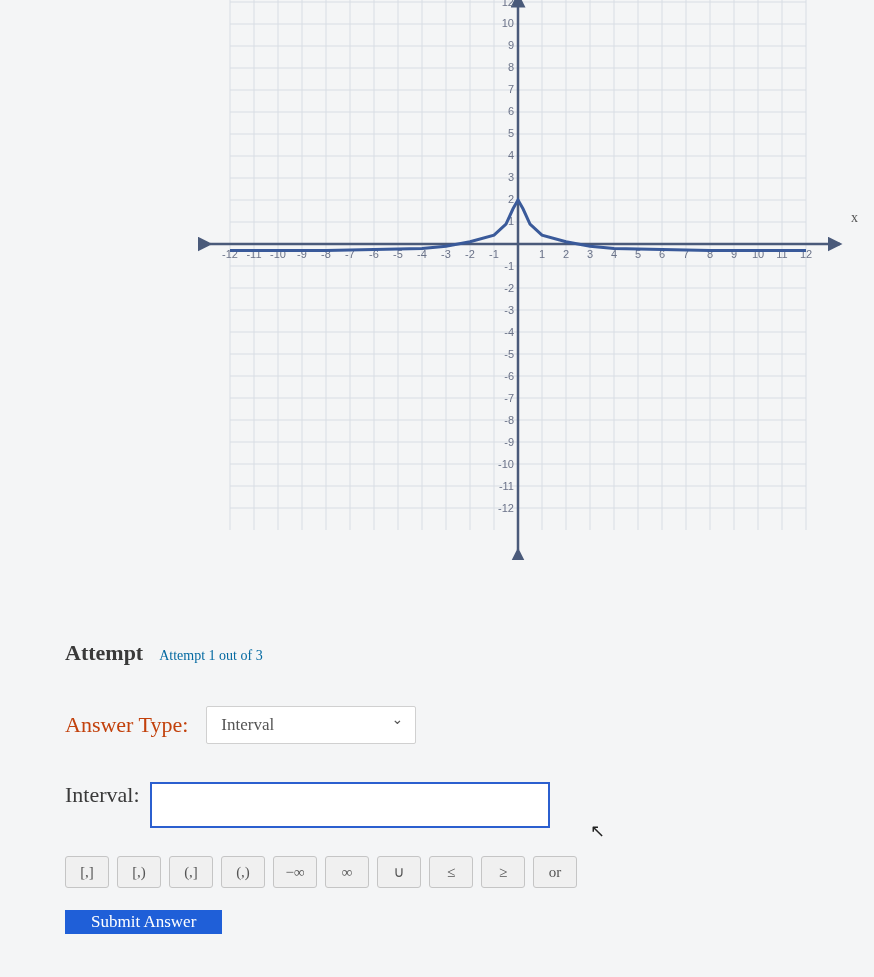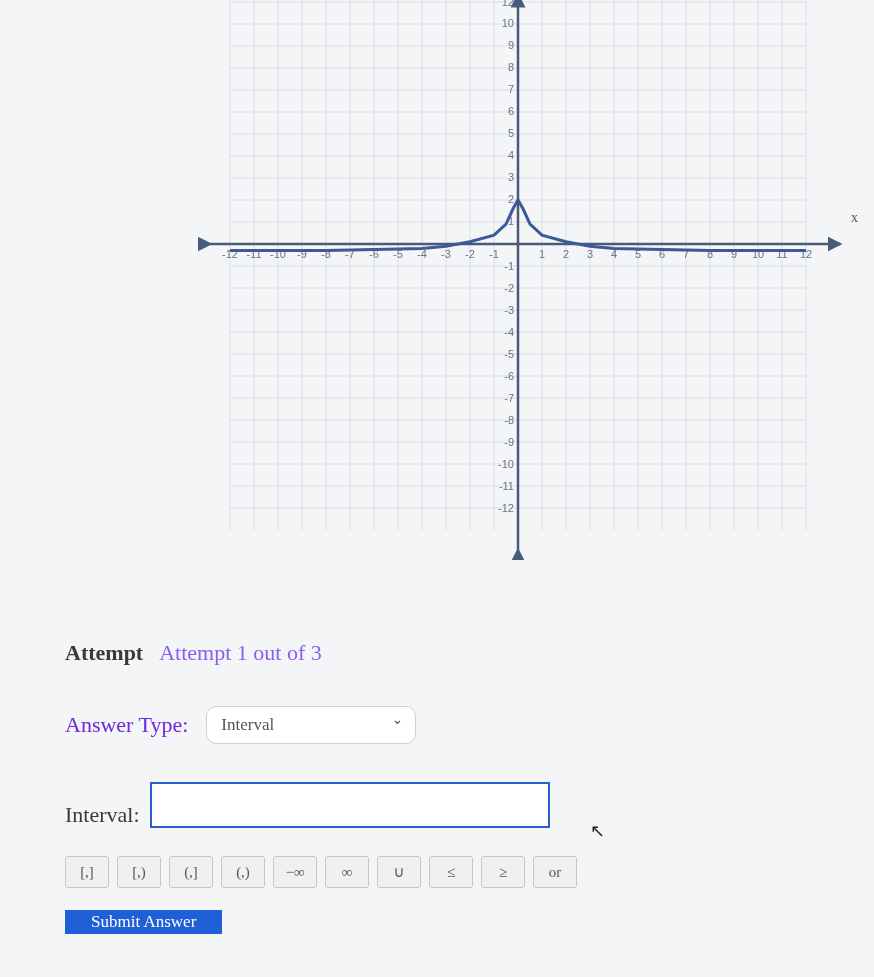--- a/index.html
+++ b/index.html
@@ -27,55 +27,55 @@
   .answer-header {
     margin-bottom: 40px;
   }
   .answer-label {
     font-weight: bold;
     font-size: 22px;
     color: #3a3a3a;
     margin-right: 12px;
   }
   .attempt-text {
-    font-size: 22px;
-    color: #8b5cf6;
+    font-size: 14px;
+    color: #0369a1;
   }
   .answer-type-row {
     display: flex;
     align-items: center;
     margin-bottom: 38px;
   }
   .answer-type-label {
     font-size: 22px;
-    color: #6d28d9;
+    color: #c2410c;
     margin-right: 18px;
   }
   .select-wrap {
     background: #fff;
     border: 1px solid #d0d0d0;
-    border-radius: 10px;
+    border-radius: 2px;
     padding: 8px 40px 8px 14px;
     font-size: 17px;
     color: #555;
     position: relative;
     min-width: 210px;
     cursor: pointer;
   }
   .select-wrap::after {
     content: "⌄";
     position: absolute;
     right: 12px;
     top: 4px;
     font-size: 14px;
     color: #555;
   }
   .interval-row {
     display: flex;
-    align-items: flex-end;
+    align-items: flex-start;
     margin-bottom: 28px;
   }
   .interval-label {
     font-size: 22px;
     color: #3a3a3a;
     margin-right: 10px;
   }
   .interval-input {
     width: 400px;
     height: 46px;

